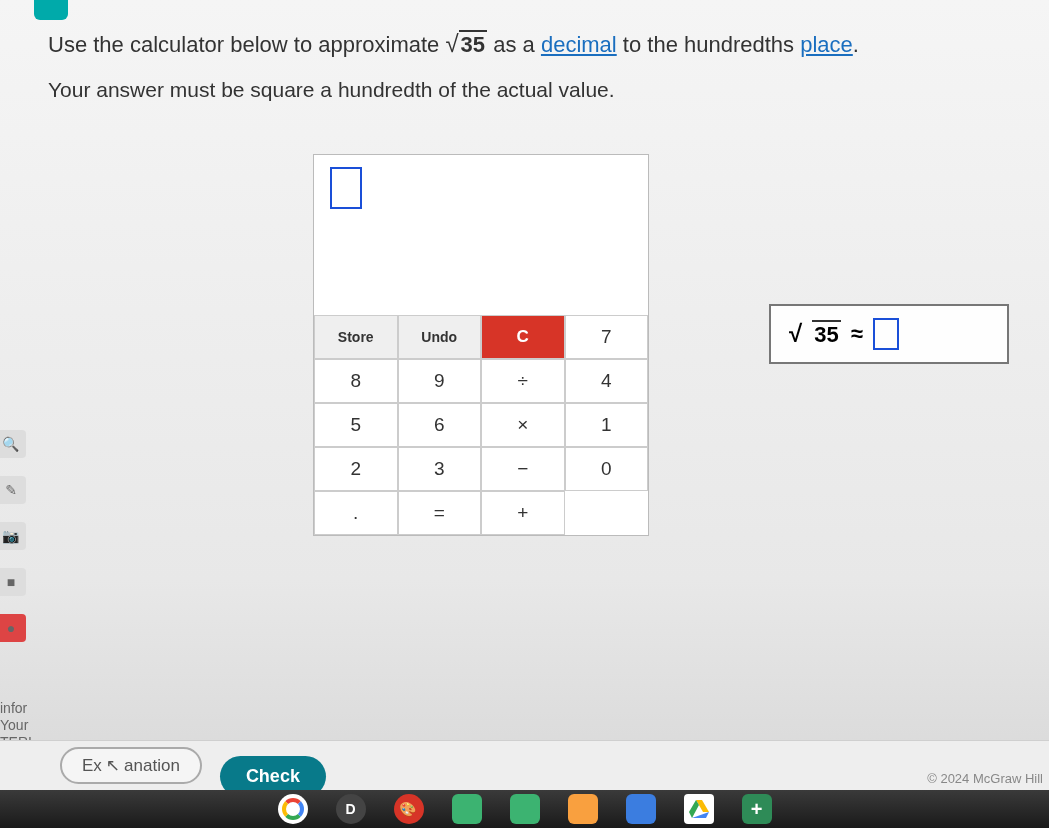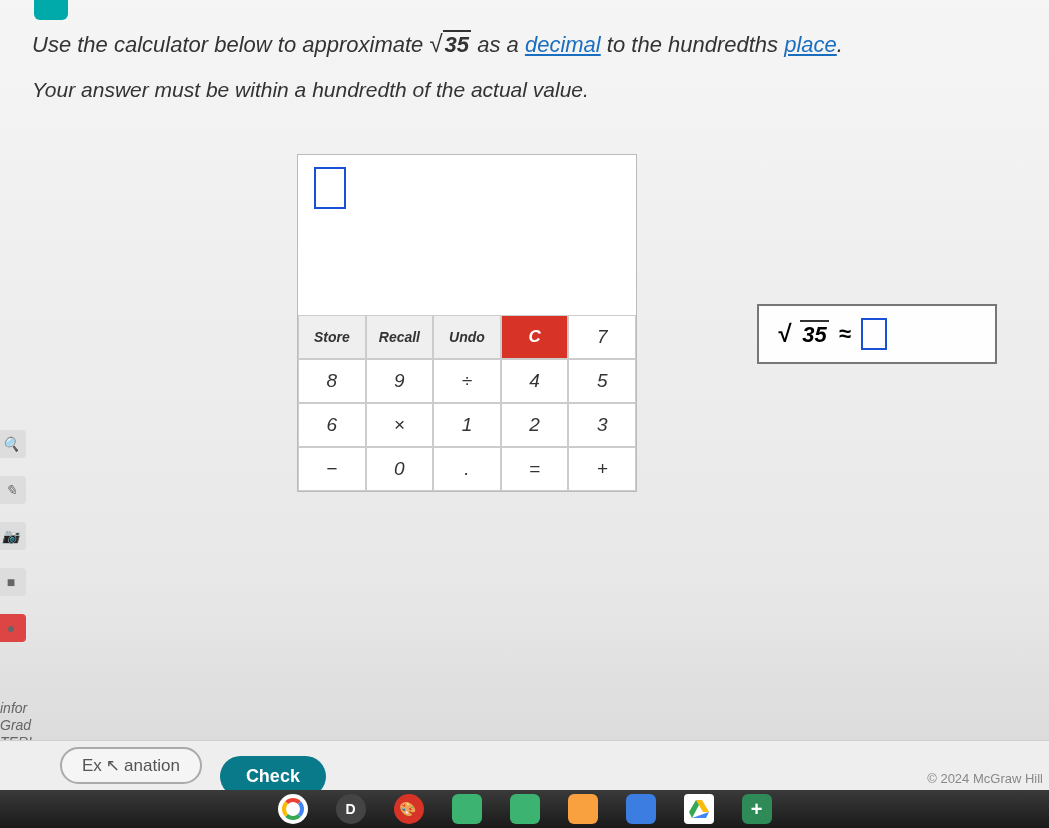--- a/index.html
+++ b/index.html
@@ -4,37 +4,37 @@
 <style>
   * { box-sizing: border-box; margin: 0; padding: 0; }
   body {
     font-family: Arial, Helvetica, sans-serif;
     background: linear-gradient(180deg, #f5f5f5 0%, #e8e8e8 70%, #d5d5d5 100%);
     width: 1049px;
     height: 828px;
     overflow: hidden;
     position: relative;
   }
-  .page { padding: 20px 40px 0 32px; position: relative; height: 100%; font-style: italic; }
+  .page { padding: 20px 40px 0 48px; position: relative; height: 100%; }
   .instruction1 { font-size: 22px; color: #333; margin-bottom: 18px; margin-top: 10px; }
   .instruction2, .instruction3 { font-size: 21px; color: #333; line-height: 1.35; }
   .link-blue { color: #1a6ebf; text-decoration: underline; }
   .radical { display: inline-block; position: relative; font-size: 22px; }
   .radical::before { content: "√"; font-size: 24px; }
   .radicand { border-top: 2px solid #333; padding: 0 2px; font-weight: bold; }
   .calc-zone { margin-top: 50px; margin-left: 265px; display: flex; align-items: flex-start; }
   .calculator {
     width: 340px; border: 1px solid #bbb; background: #fff;
   }
   .calc-display { height: 160px; padding: 12px; background: #fff; }
   .input-box {
     width: 32px; height: 42px; border: 2px solid #1a4fd8; background: #fff;
     display: inline-block; margin-left: 4px;
   }
-  .calc-grid { display: grid; grid-template-columns: repeat(5,1fr); }
+  .calc-grid { display: grid; grid-template-columns: repeat(4,1fr); }
   .calc-btn {
     height: 44px; border: 1px solid #ccc; background: #efefef;
     display: flex; align-items: center; justify-content: center;
     font-size: 17px; font-weight: bold; cursor: pointer; color: #333;
   }
   .calc-btn.white { background: #fff; font-weight: normal; font-size: 19px; }
   .calc-btn.red { background: #d73427; color: #fff; font-weight: bold; }
   .calc-btn.func { font-size: 14px; }
   .answer-zone { margin-left: 120px; margin-top: 150px; }
   .answer-box {
@@ -100,30 +100,29 @@
 
   <p class="instruction1">
     <span>Use the calculator below to approximate </span>
     <span class="radical"></span><span class="radicand">35</span>
     <span> as a </span>
     <span class="link-blue">decimal</span>
     <span> to the hundredths </span>
     <span class="link-blue">place</span><span>.</span>
   </p>
 
-  <p class="instruction3">Your answer must be within a hundredth of the actual value.</p>
+  <p class="instruction3">Your answer must be square a hundredth of the actual value.</p>
 
   <div class="calc-zone">
     <div class="calculator">
       <div class="calc-display">
         <span class="input-box"></span>
       </div>
       <div class="calc-grid">
         <div class="calc-btn func">Store</div>
-        <div class="calc-btn func">Recall</div>
         <div class="calc-btn func">Undo</div>
         <div class="calc-btn red">C</div>
 
         <div class="calc-btn white">7</div>
         <div class="calc-btn white">8</div>
         <div class="calc-btn white">9</div>
         <div class="calc-btn white">÷</div>
 
         <div class="calc-btn white">4</div>
         <div class="calc-btn white">5</div>
@@ -155,21 +154,21 @@
   <div class="left-sidebar">
     <div class="side-ico">🔍</div>
     <div class="side-ico">✎</div>
     <div class="side-ico">📷</div>
     <div class="side-ico">■</div>
     <div class="side-ico" style="background:#d44">●</div>
   </div>
 
   <div class="side-label">
     <span>infor</span><br>
-    <span>Grad</span><br>
+    <span>Your</span><br>
     <span>TERI</span><br>
     <span>10-0</span><br>
     <span>2024</span>
   </div>
 
 </div>
 
 <div class="bottom-panel">
   <button class="btn-explanation">
     <span>Ex</span>

